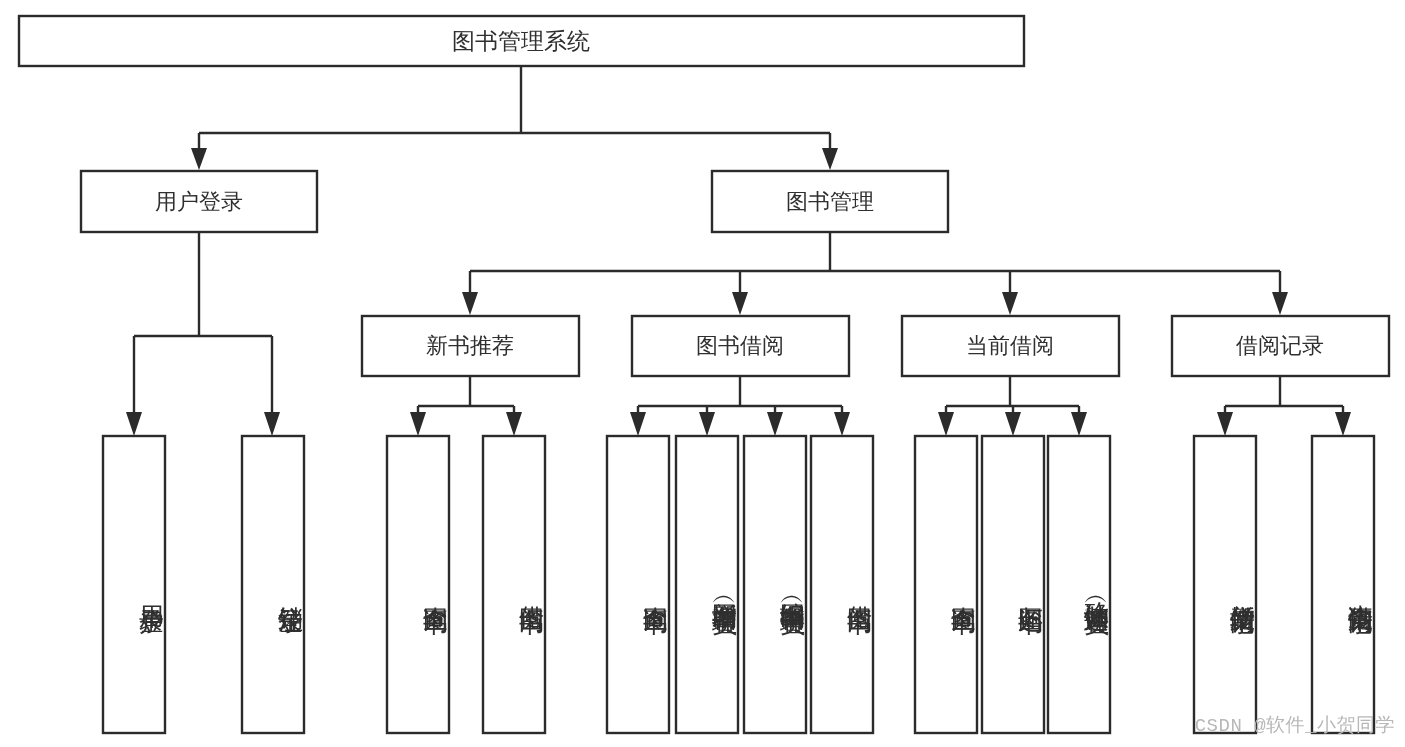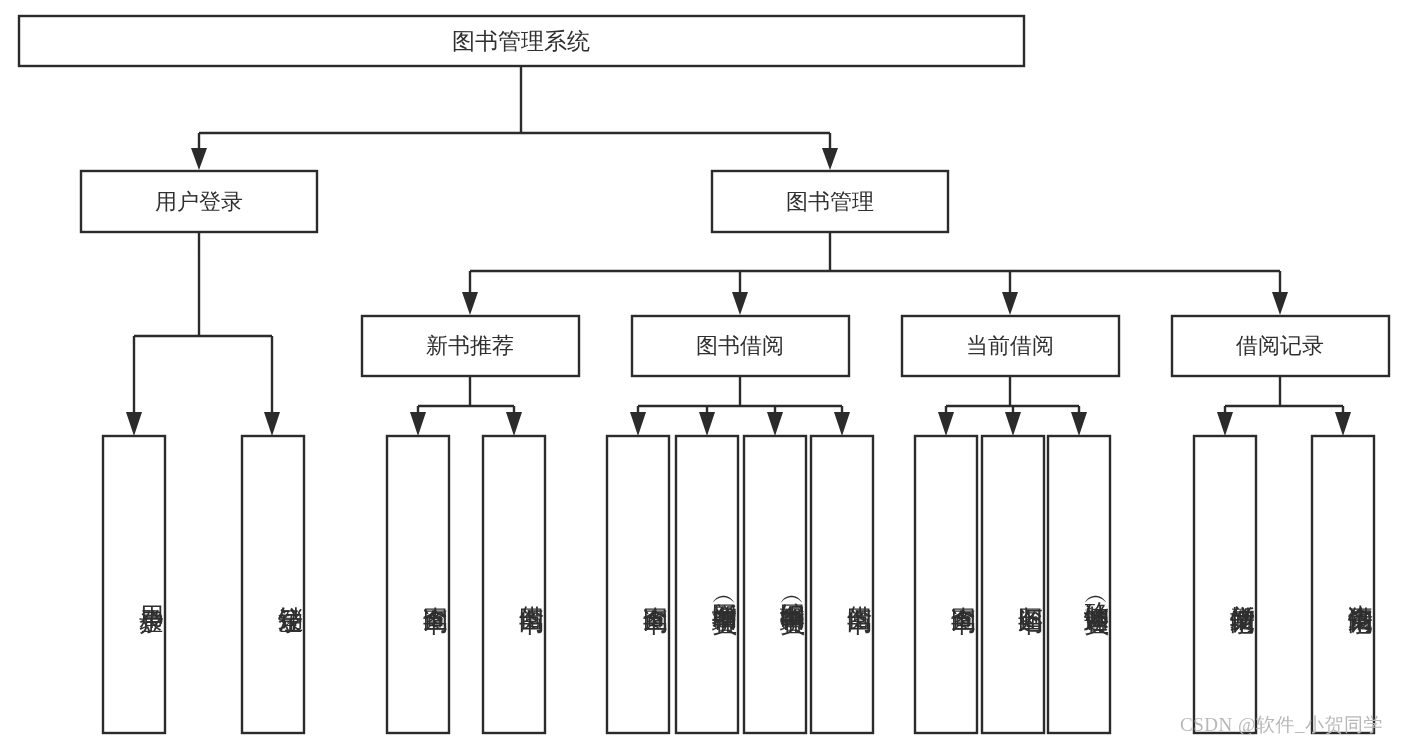--- a/index.html
+++ b/index.html
@@ -60,23 +60,23 @@
     line-height: 1.04;
     letter-spacing: 1.5px;
     color: #2f2f2f;
     white-space: nowrap;
     text-align: center;
     pointer-events: none;
     user-select: none;
   }
   .watermark {
     position: absolute;
-    right: 22px;
+    right: 10px;
     bottom: 4px;
-    font-family: Liberation Serif, serif;
+    font-family: Liberation Mono, monospace;
     font-size: 19px;
     color: #b8b8b8;
     letter-spacing: 0.5px;
     white-space: nowrap;
   }
 </style>
 </head>
 <body>
 
 <div id="diagram-root">

